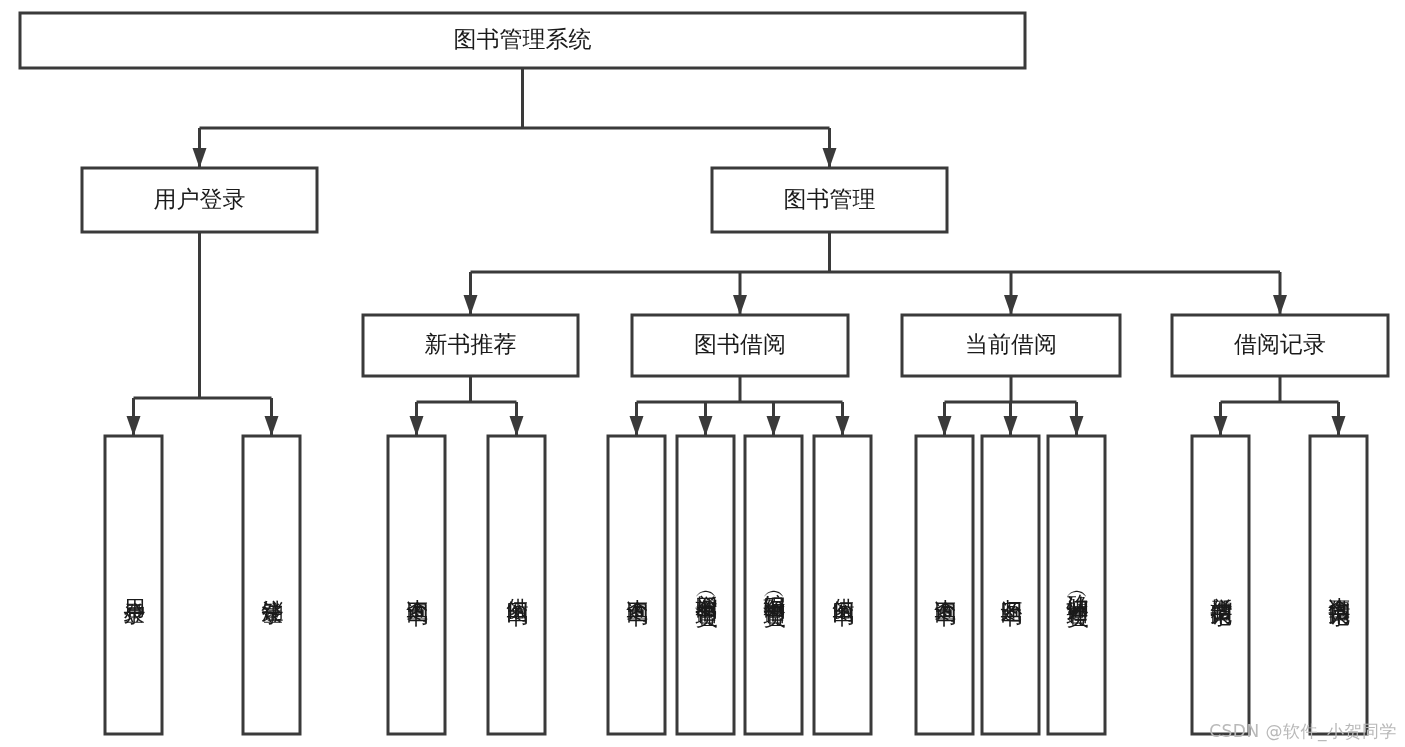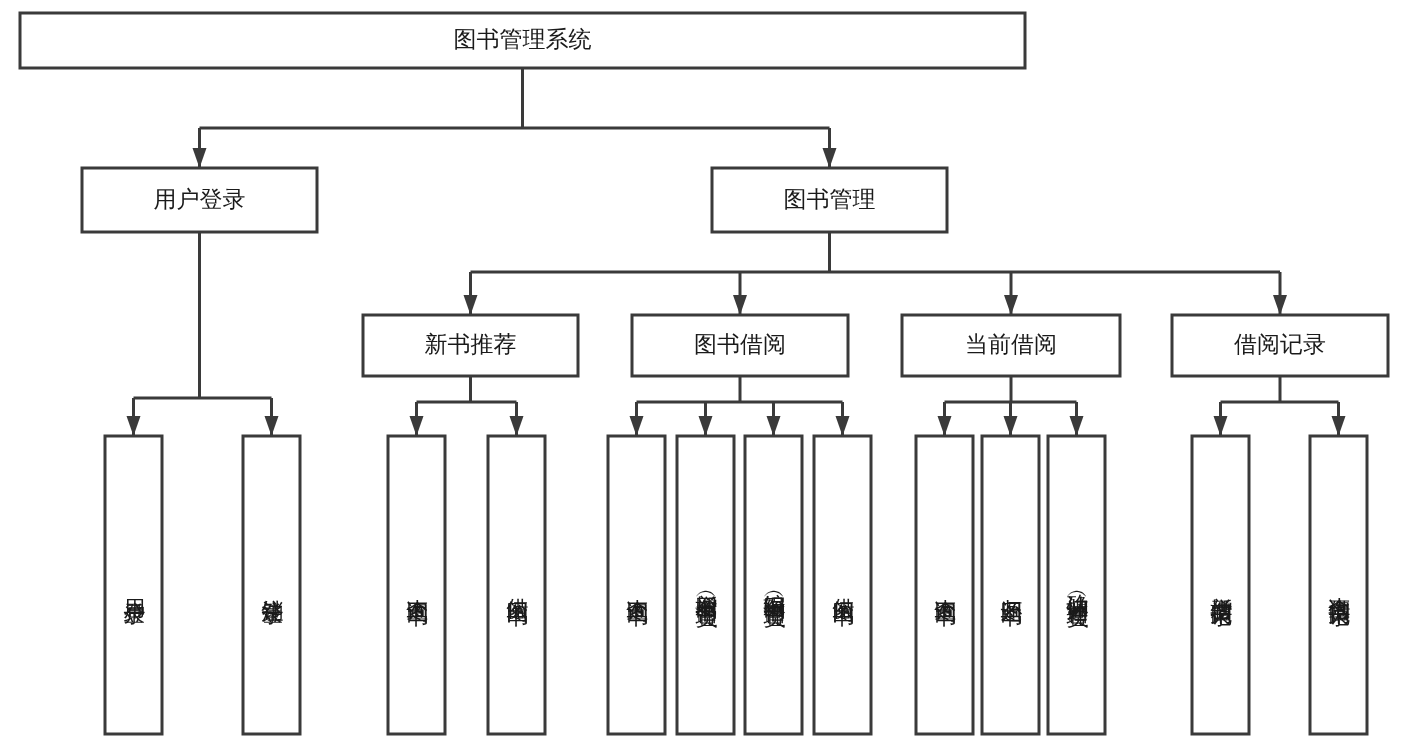--- a/index.html
+++ b/index.html
@@ -172,13 +172,14 @@
         <g>
           <rect class="node-rect" x="1192" y="436" width="57" height="298"></rect>
           <text class="node-label vert" x="1220.5" y="585" text-anchor="middle" dominant-baseline="central">新增借阅记录</text>
         </g>
         <g>
           <rect class="node-rect" x="1310" y="436" width="57" height="298"></rect>
           <text class="node-label vert" x="1338.5" y="585" text-anchor="middle" dominant-baseline="central">查询借阅记录</text>
         </g>
       </g>
     </svg>
+  <div class="watermark">CSDN @软件_小贺同学</div>
 </div>
 
 </body></html>

